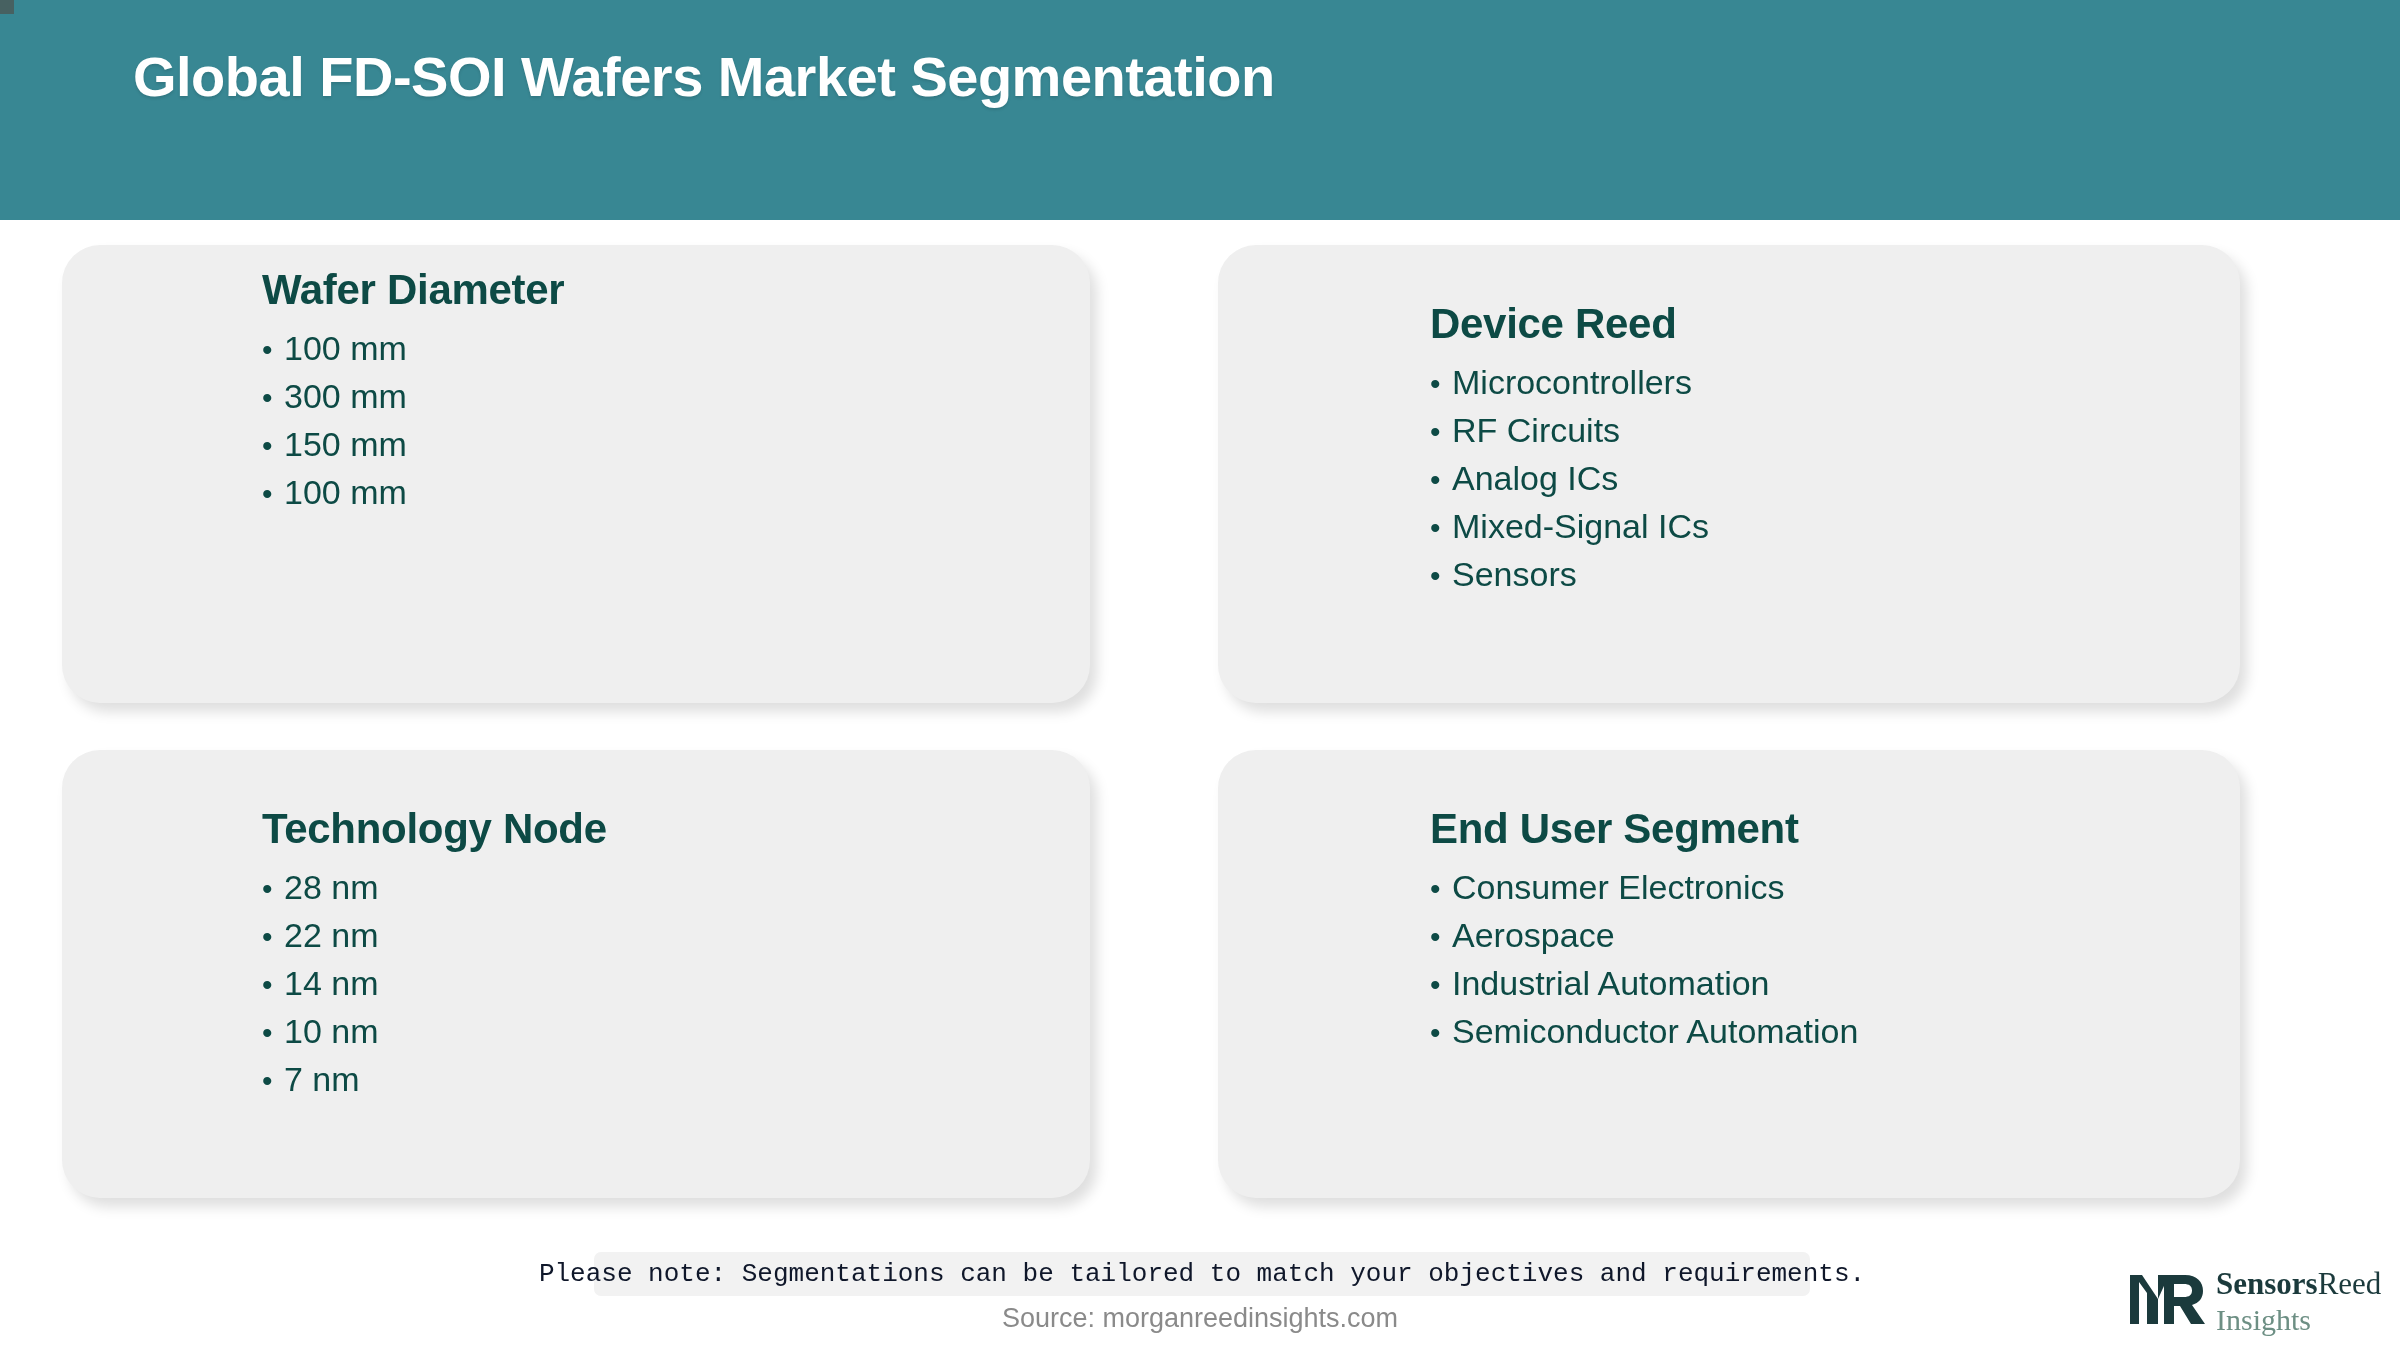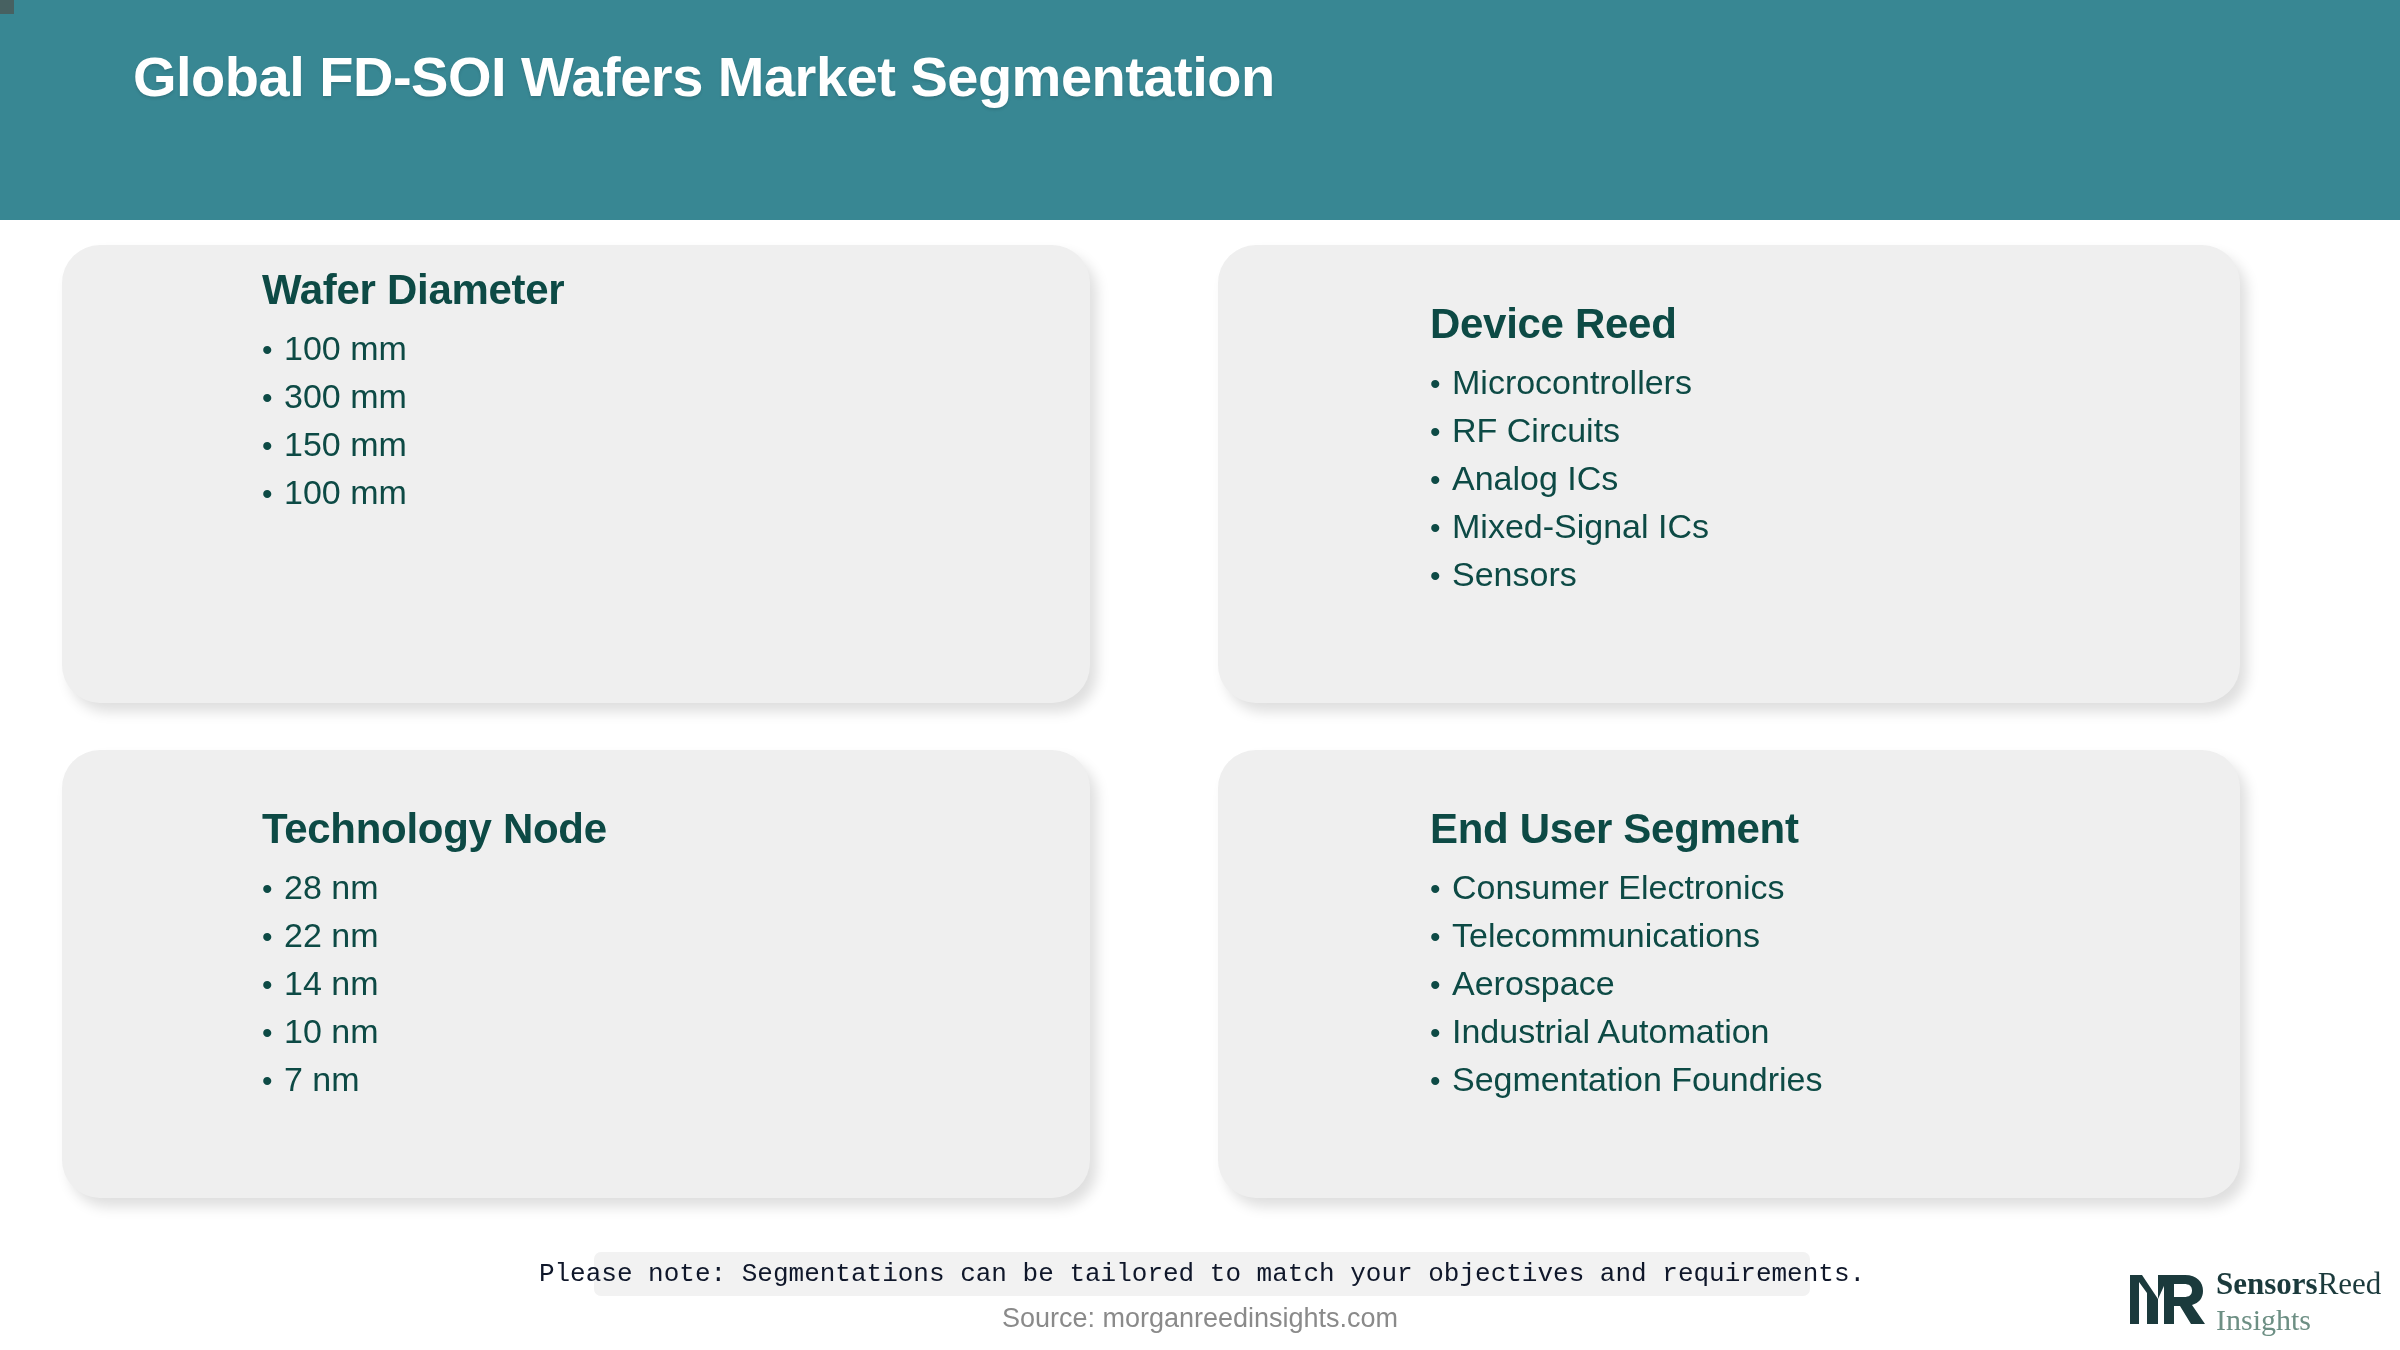--- a/index.html
+++ b/index.html
@@ -189,24 +189,23 @@
         <li class="card-item"><span class="bullet">•</span><span>7 nm</span></li>
       </ul>
     </div>
   </div>
 
   <div class="card" id="card-3">
     <div class="card-inner">
       <div class="card-title">End User Segment</div>
       <ul class="card-list">
         <li class="card-item"><span class="bullet">•</span><span>Consumer Electronics</span></li>
-        <li class="card-item"><span class="bullet">•</span><span>Telecommunications</span></li>
         <li class="card-item"><span class="bullet">•</span><span>Aerospace</span></li>
         <li class="card-item"><span class="bullet">•</span><span>Industrial Automation</span></li>
-        <li class="card-item"><span class="bullet">•</span><span>Segmentation Foundries</span></li>
+        <li class="card-item"><span class="bullet">•</span><span>Semiconductor Automation</span></li>
       </ul>
     </div>
   </div>
 
   <div id="note-box">
     <span id="note-text">Please note: Segmentations can be tailored to match your objectives and requirements.</span>
   </div>
   <div id="source-text">Source: morganreedinsights.com</div>
 
   <div id="logo">

